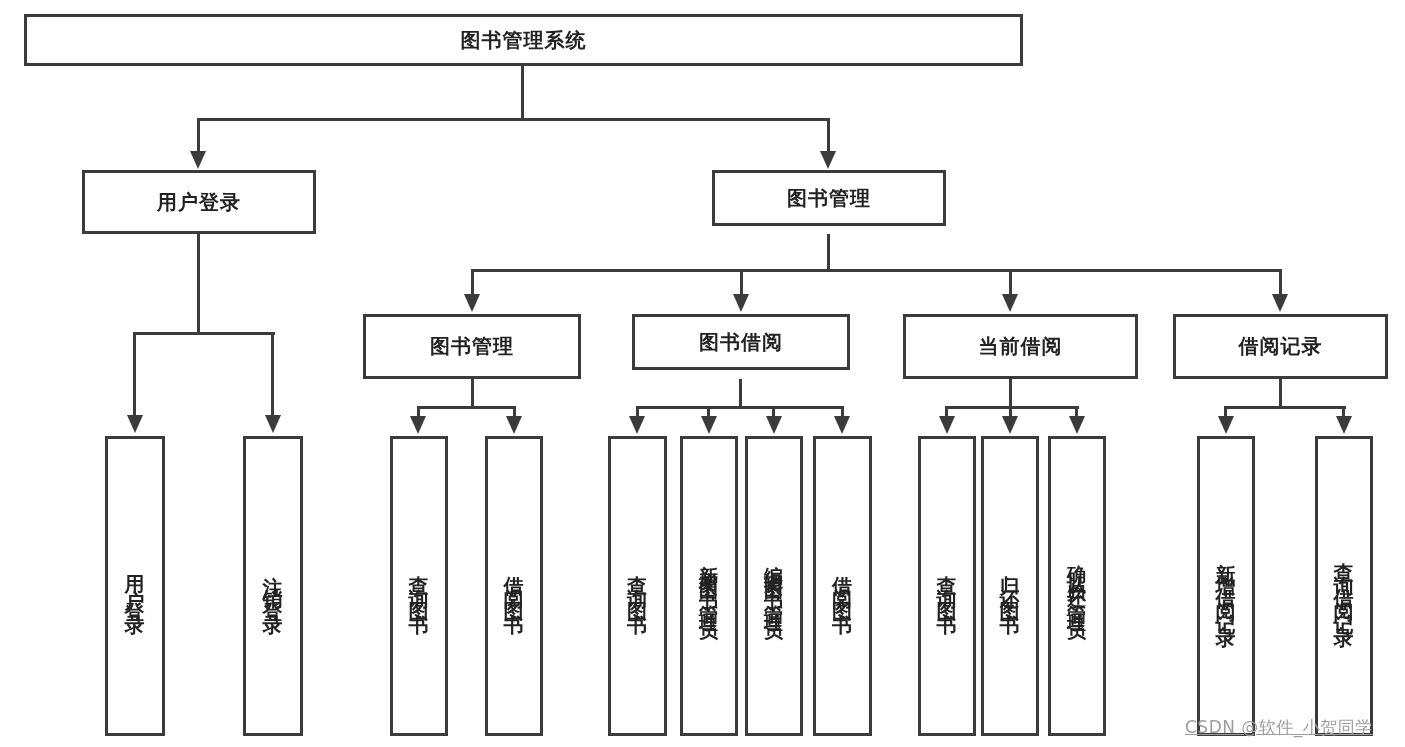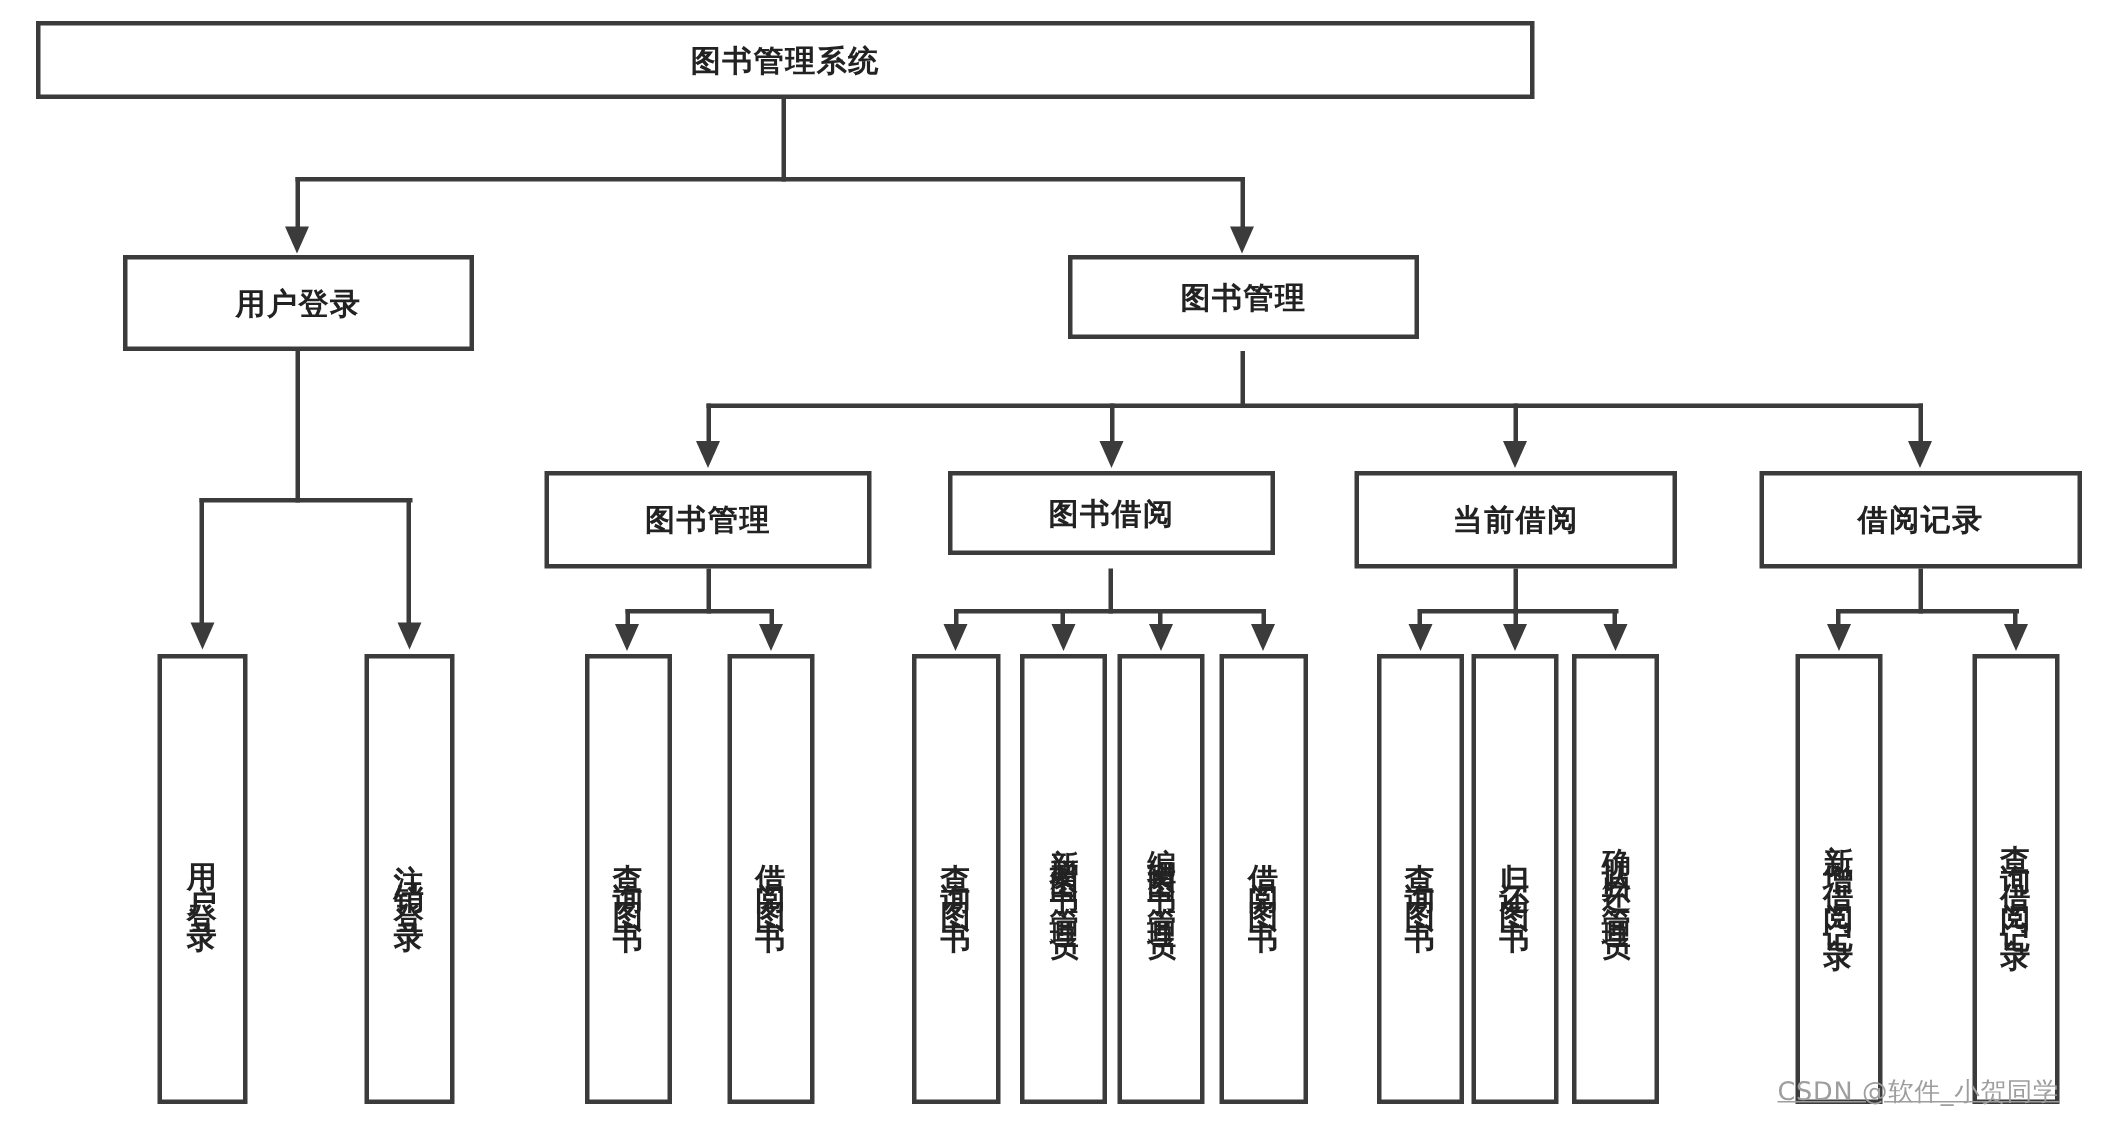--- a/index.html
+++ b/index.html
@@ -54,21 +54,21 @@
   <div class="box" style="left:712px;top:170px;width:234px;height:56px;">
     <span class="lbl">图书管理</span>
   </div>
 
   <div class="box" style="left:363px;top:314px;width:218px;height:65px;">
     <span class="lbl">图书管理</span>
   </div>
   <div class="box" style="left:632px;top:314px;width:218px;height:56px;">
     <span class="lbl">图书借阅</span>
   </div>
-  <div class="box" style="left:903px;top:314px;width:215px;height:65px;">
+  <div class="box" style="left:903px;top:314px;width:235px;height:65px;">
     <span class="lbl">当前借阅</span>
   </div>
   <div class="box" style="left:1173px;top:314px;width:215px;height:65px;text-align:right;">
     <span class="lbl">借阅记录</span>
   </div>
 
   <div class="box leaf" style="left:105px;width:60px;">
     <span class="vlbl">用户登录</span>
   </div>
   <div class="box leaf" style="left:243px;width:60px;">

